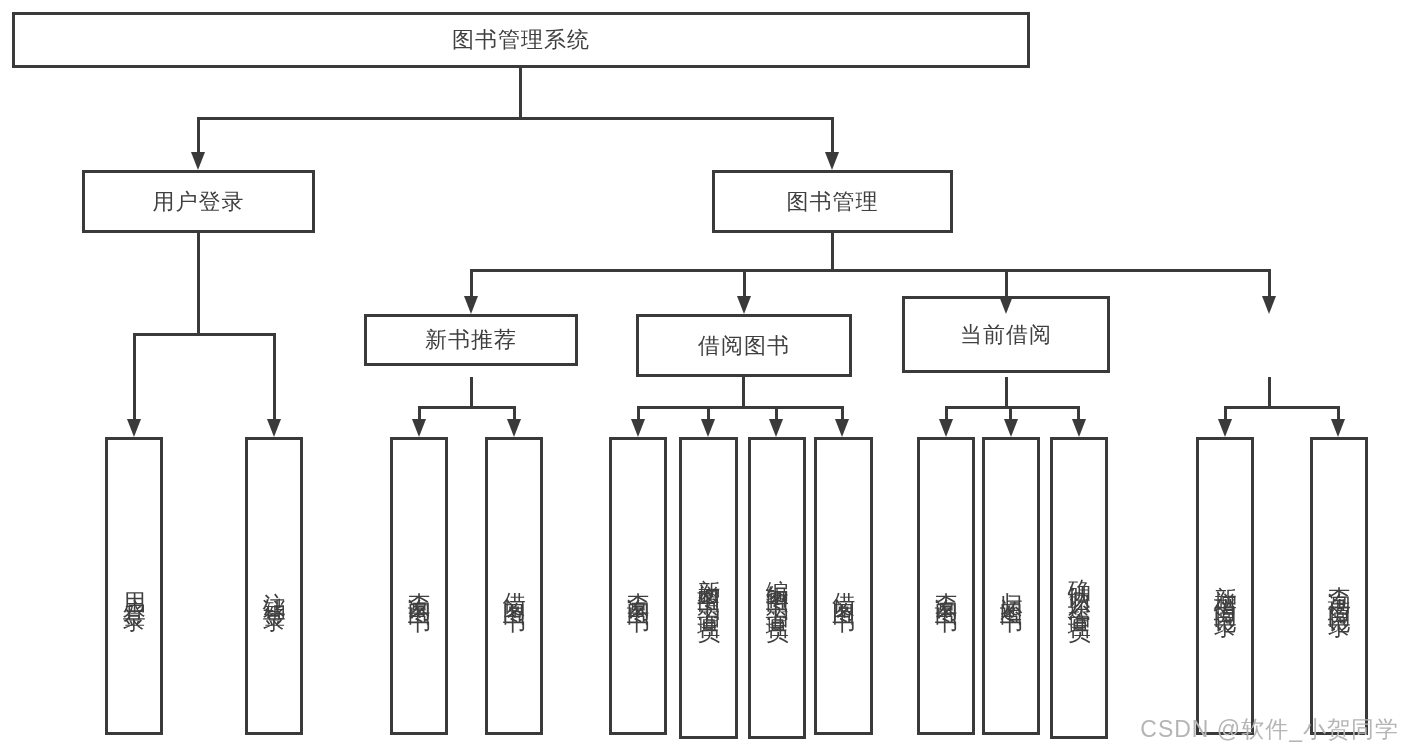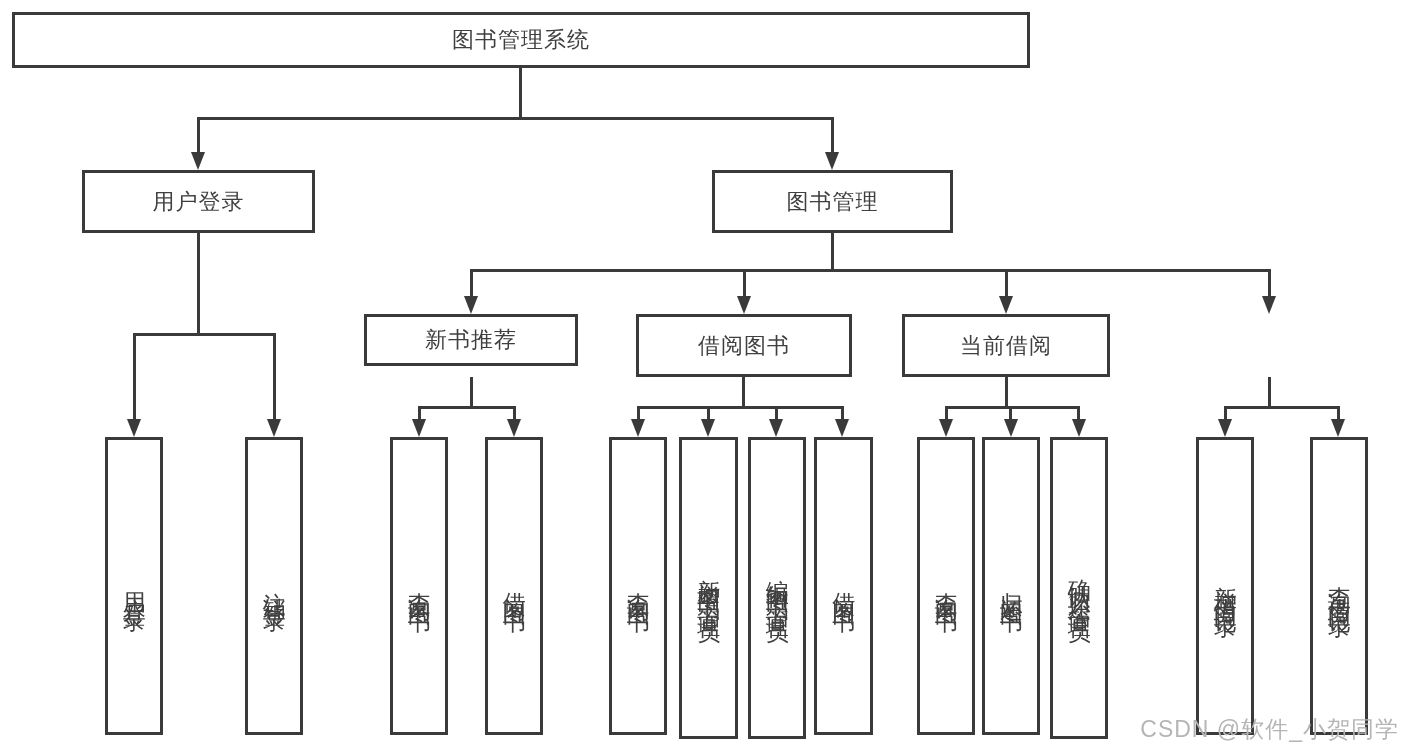--- a/index.html
+++ b/index.html
@@ -70,21 +70,21 @@
   <div class="box h" style="left:712px;top:170px;width:241px;height:63px">
     <span>图书管理</span>
   </div>
 
   <div class="box h" style="left:364px;top:314px;width:214px;height:52px">
     <span>新书推荐</span>
   </div>
   <div class="box h" style="left:636px;top:314px;width:216px;height:63px">
     <span>借阅图书</span>
   </div>
-  <div class="box h" style="left:902px;top:314px;width:208px;height:63px">
+  <div class="box h" style="left:902px;top:296px;width:208px;height:77px">
     <span>当前借阅</span>
   </div>
 
   <div class="box v" style="left:105px;top:437px;width:58px;height:298px">
     <span>用户登录</span>
   </div>
   <div class="box v" style="left:245px;top:437px;width:58px;height:298px">
     <span>注销登录</span>
   </div>
 

